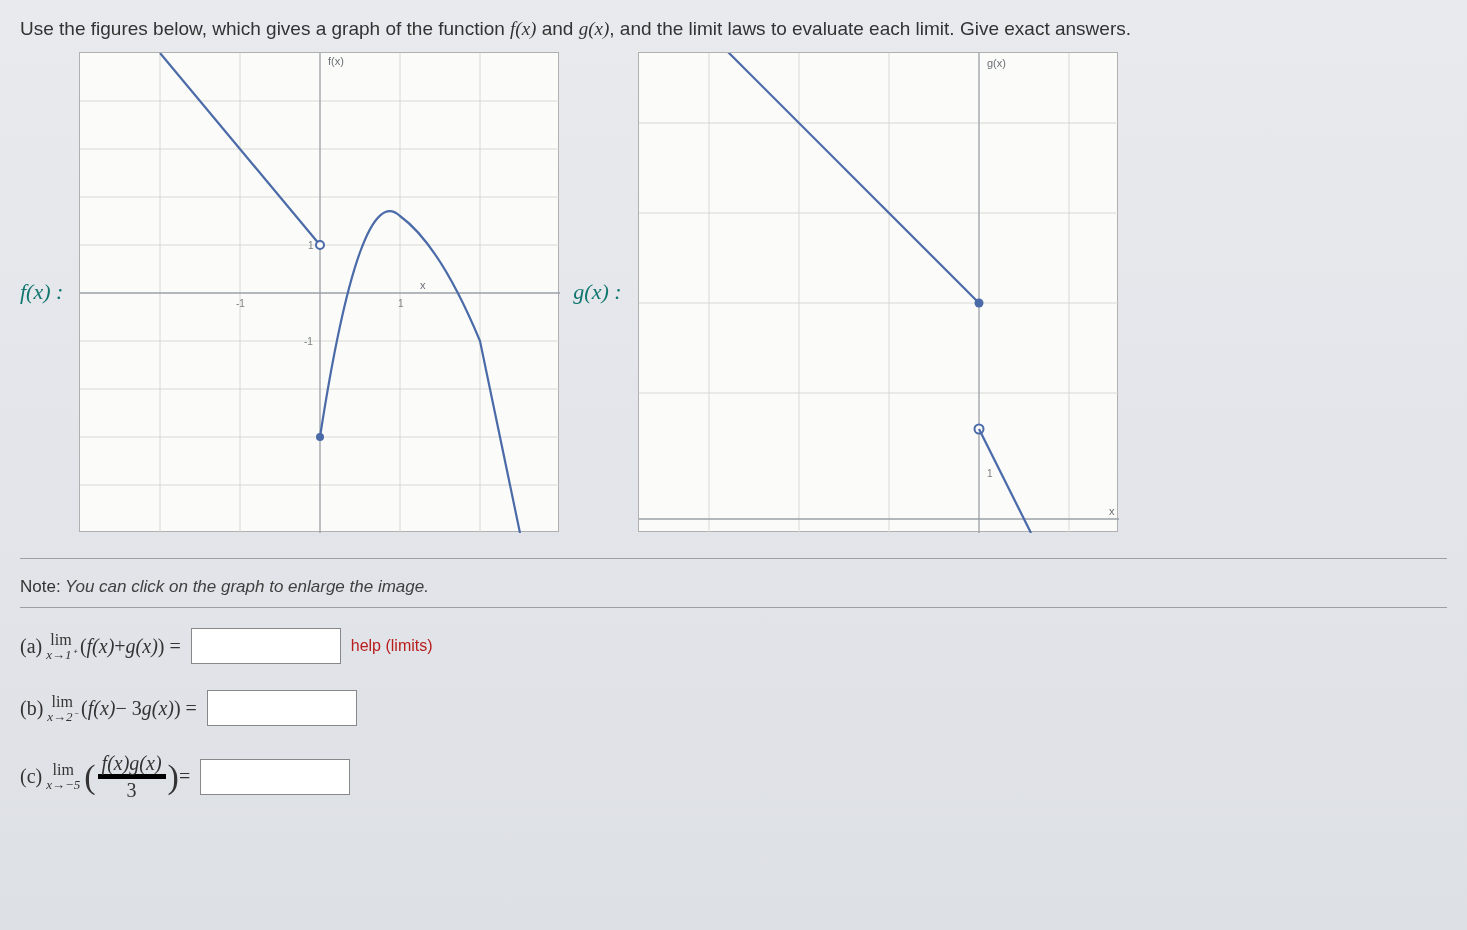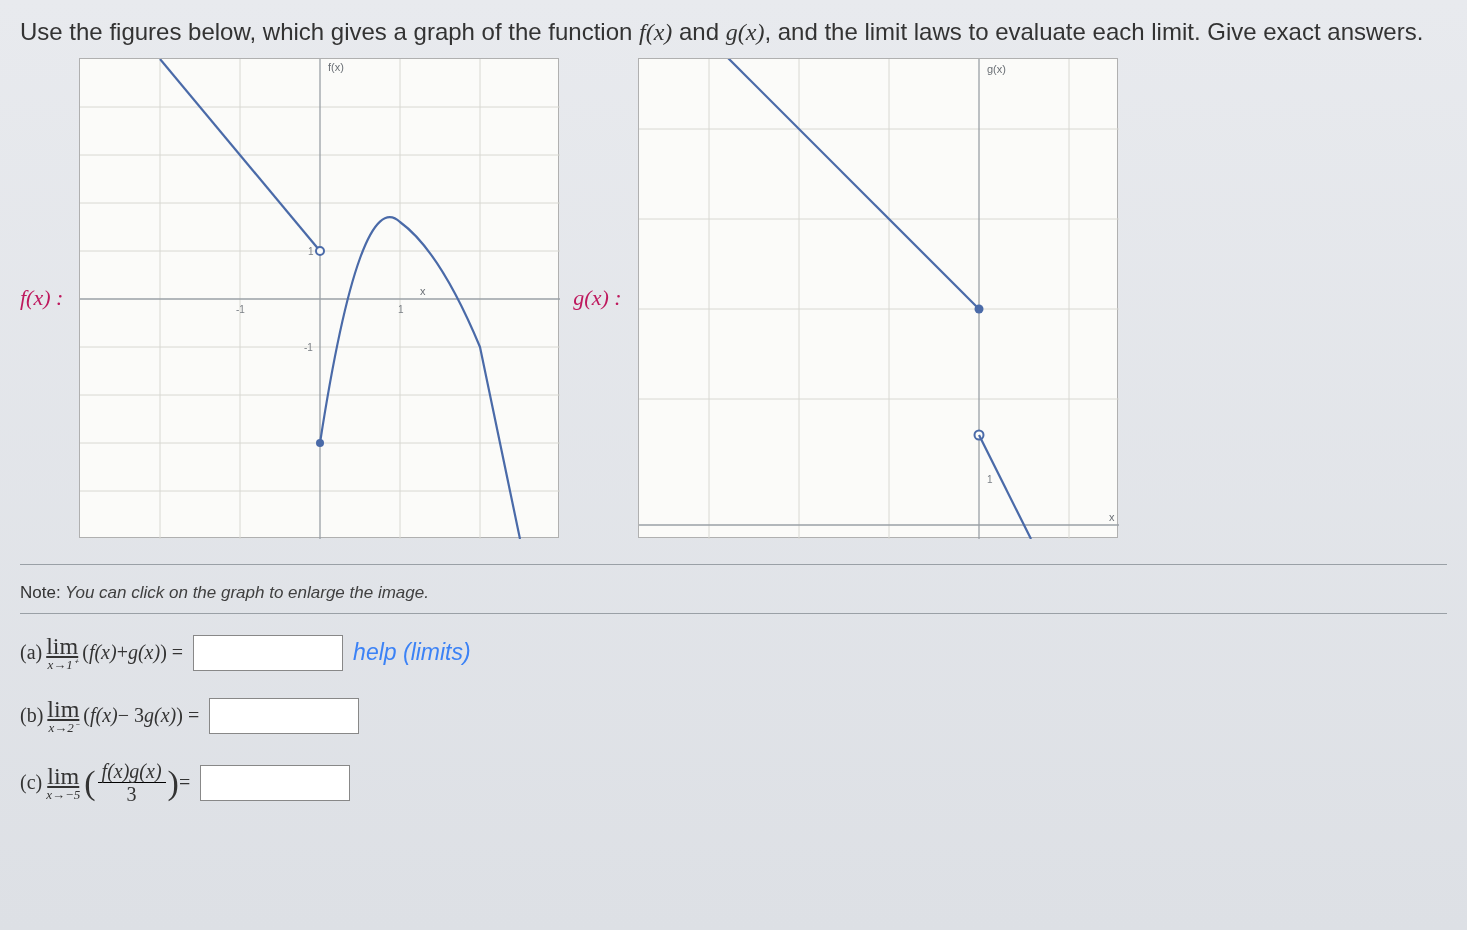--- a/index.html
+++ b/index.html
@@ -5,35 +5,35 @@
 * { box-sizing: border-box; margin: 0; padding: 0; }
 body {
   font-family: Arial, Helvetica, sans-serif;
   background: linear-gradient(180deg, #e8eaee 0%, #dde0e5 100%);
   width: 1467px;
   height: 930px;
   padding: 18px 20px;
   color: #333;
 }
 .instruction {
-  font-size: 24px;
+  font-size: 19px;
   color: #333;
   margin-bottom: 12px;
 }
 .math-i { font-style: italic; font-family: 'Times New Roman', serif; }
 .graphs-row {
   display: flex;
   align-items: center;
   gap: 10px;
   margin-bottom: 26px;
 }
 .graph-label {
   font-family: 'Times New Roman', serif;
   font-size: 22px;
-  color: #be185d;
+  color: #0f766e;
   margin-right: 6px;
 }
 .graph-box {
   background: #fbfbf9;
   border: 1px solid #b0b0b0;
   width: 480px;
   height: 480px;
   position: relative;
 }
 .rule { border: 0; border-top: 1px solid #9aa0a6; margin: 10px 0 18px 0; }
@@ -54,47 +54,46 @@
   display: flex;
   align-items: center;
 }
 .lim-stack {
   display: inline-flex;
   flex-direction: column;
   align-items: center;
   line-height: 1;
   margin: 0 4px;
 }
-.lim-top { font-size: 24px; text-decoration: underline; }
+.lim-top { font-size: 16px; }
 .lim-bot { font-size: 13px; }
 .frac {
   display: inline-flex;
   flex-direction: column;
   align-items: center;
   line-height: 1.1;
   margin: 0 2px;
   vertical-align: middle;
 }
-.frac .num { border-bottom: 1px solid #000000; padding: 0 4px; }
+.frac .num { border-bottom: 5px solid #000000; padding: 0 4px; }
 .frac .den { padding: 0 4px; }
 .bigparen { font-size: 34px; line-height: 0.8; font-family: 'Times New Roman', serif; }
 .answer-input {
   width: 150px;
   height: 36px;
   border: 1px solid #888;
   background: #fff;
   font-size: 18px;
   padding: 4px 8px;
   font-family: 'Times New Roman', serif;
 }
 .help-link {
-  color: #3b82f6;
-  font-size: 23px;
+  color: #b91c1c;
+  font-size: 16px;
   cursor: pointer;
-  font-style: italic;
 }
 svg { display: block; }
 .axis-label-svg { font-family: Arial, Helveitca, sans-serif; font-size: 11px; fill: #6a6f75; }
 .tick-label { font-family: Arial, sans-serif; font-size: 10px; fill: #7a7f85; }
 </style>
 </head>
 <body>
 
 <div class="instruction">
   <span>Use the figures below, which gives a graph of the function </span><span class="math-i">f(x)</span><span> and </span><span class="math-i">g(x)</span><span>, and the limit laws to evaluate each limit. Give exact answers.</span>

